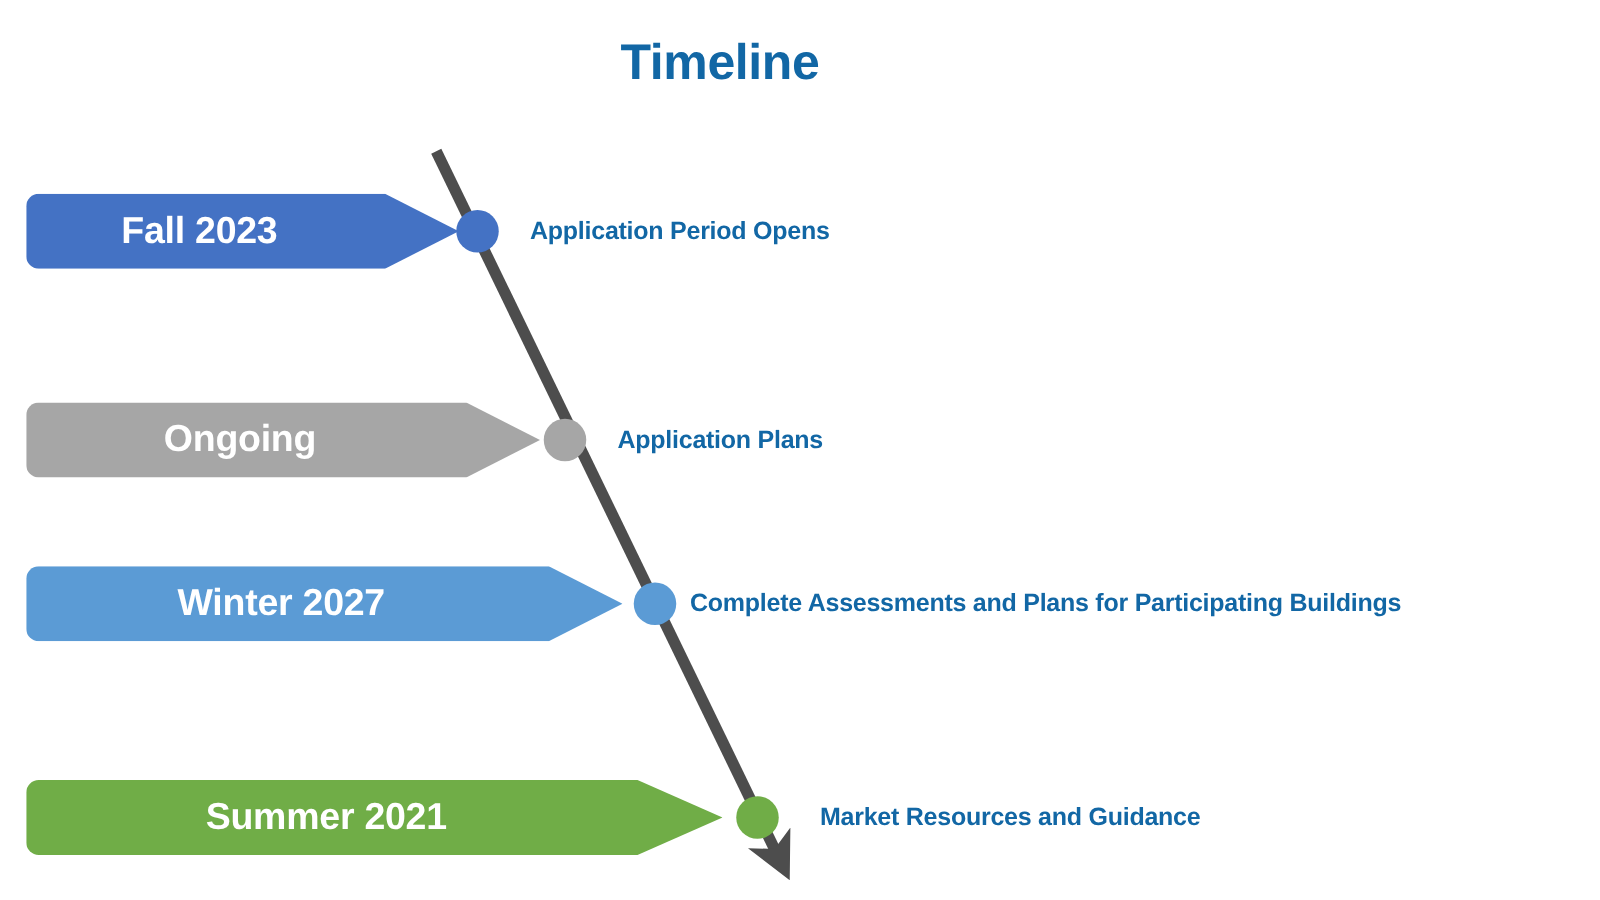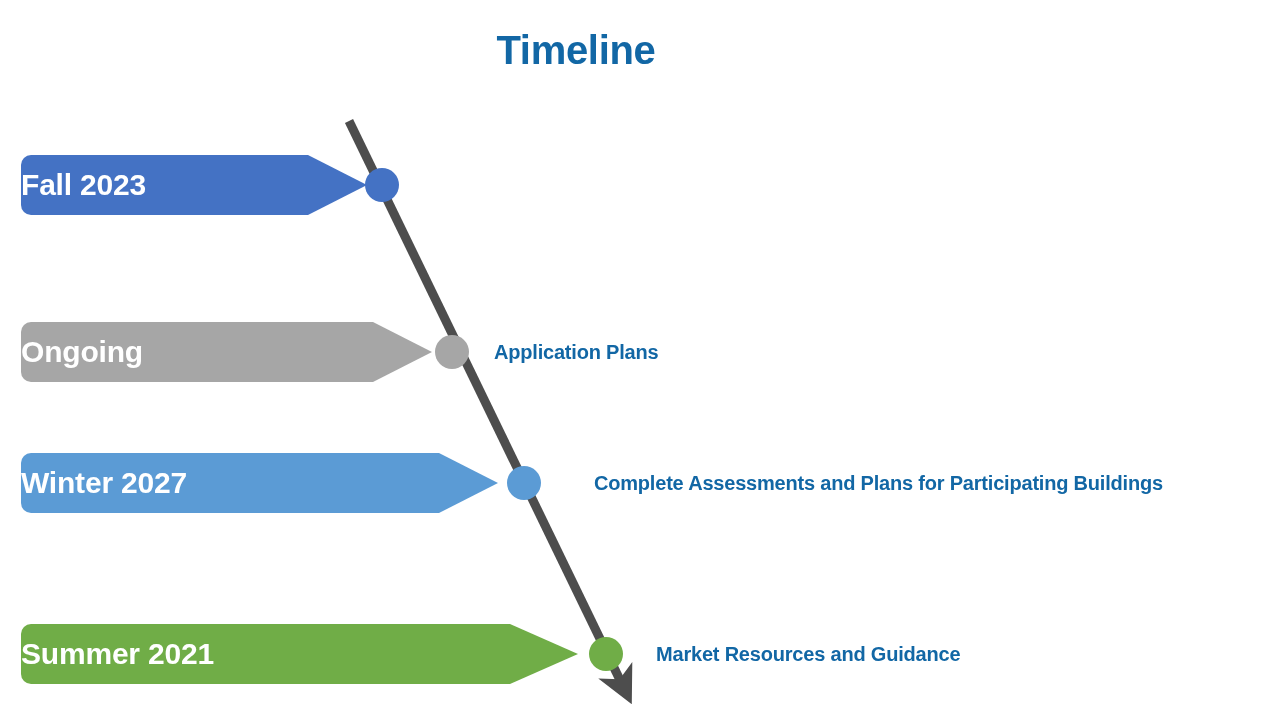--- a/index.html
+++ b/index.html
@@ -63,21 +63,21 @@
     display: block;
   }
   .bar-text {
     position: absolute;
     top: 0;
     height: 60px;
     line-height: 60px;
     font-size: 30px;
     font-weight: bold;
     color: #ffffff;
-    text-align: left;
+    text-align: center;
     white-space: nowrap;
     letter-spacing: -0.2px;
   }
   .marker {
     position: absolute;
     width: 34px;
     height: 34px;
     border-radius: 50%;
     top: 13px;
   }
@@ -110,20 +110,21 @@
   </svg>
 
   <div class="row" style="top:155px;">
     <div class="bar">
       <svg class="bar-svg" width="346" height="60" viewBox="0 0 346 60" preserveAspectRatio="none">
         <path d="M10,0 H287 L346,30 L287,60 H10 A10,10 0 0 1 0,50 V10 A10,10 0 0 1 10,0 Z" fill="#4472c4"></path>
       </svg>
       <div class="bar-text" style="left:0; width:277px;">Fall 2023</div>
     </div>
     <div class="marker" style="left:365px; background:#4472c4;"></div>
+    <div class="event-label" style="left:424px;">Application Period Opens</div>
   </div>
 
   <div class="row" style="top:322px;padding-left:40px;">
     <div class="bar">
       <svg class="bar-svg" width="411" height="60" viewBox="0 0 411 60" preserveAspectRatio="none">
         <path d="M10,0 H352 L411,30 L352,60 H10 A10,10 0 0 1 0,50 V10 A10,10 0 0 1 10,0 Z" fill="#a6a6a6"></path>
       </svg>
       <div class="bar-text" style="left:0; width:342px;">Ongoing</div>
     </div>
     <div class="marker" style="left:435px; background:#a6a6a6;"></div>
@@ -131,21 +132,21 @@
   </div>
 
   <div class="row" style="top:453px;">
     <div class="bar">
       <svg class="bar-svg" width="477" height="60" viewBox="0 0 477 60" preserveAspectRatio="none">
         <path d="M10,0 H418 L477,30 L418,60 H10 A10,10 0 0 1 0,50 V10 A10,10 0 0 1 10,0 Z" fill="#5b9bd5"></path>
       </svg>
       <div class="bar-text" style="left:0; width:408px;">Winter 2027</div>
     </div>
     <div class="marker" style="left:507px; background:#5b9bd5;"></div>
-    <div class="event-label" style="left:594px;">Complete Assessments and Plans for Participating Buildings</div>
+    <div class="event-label" style="left:552px;">Complete Assessments and Plans for Participating Buildings</div>
   </div>
 
   <div class="row" style="top:624px;">
     <div class="bar">
       <svg class="bar-svg" width="557" height="60" viewBox="0 0 557 60" preserveAspectRatio="none">
         <path d="M10,0 H489 L557,30 L489,60 H10 A10,10 0 0 1 0,50 V10 A10,10 0 0 1 10,0 Z" fill="#70ad47"></path>
       </svg>
       <div class="bar-text" style="left:0; width:480px;">Summer 2021</div>
     </div>
     <div class="marker" style="left:589px; background:#70ad47;"></div>

